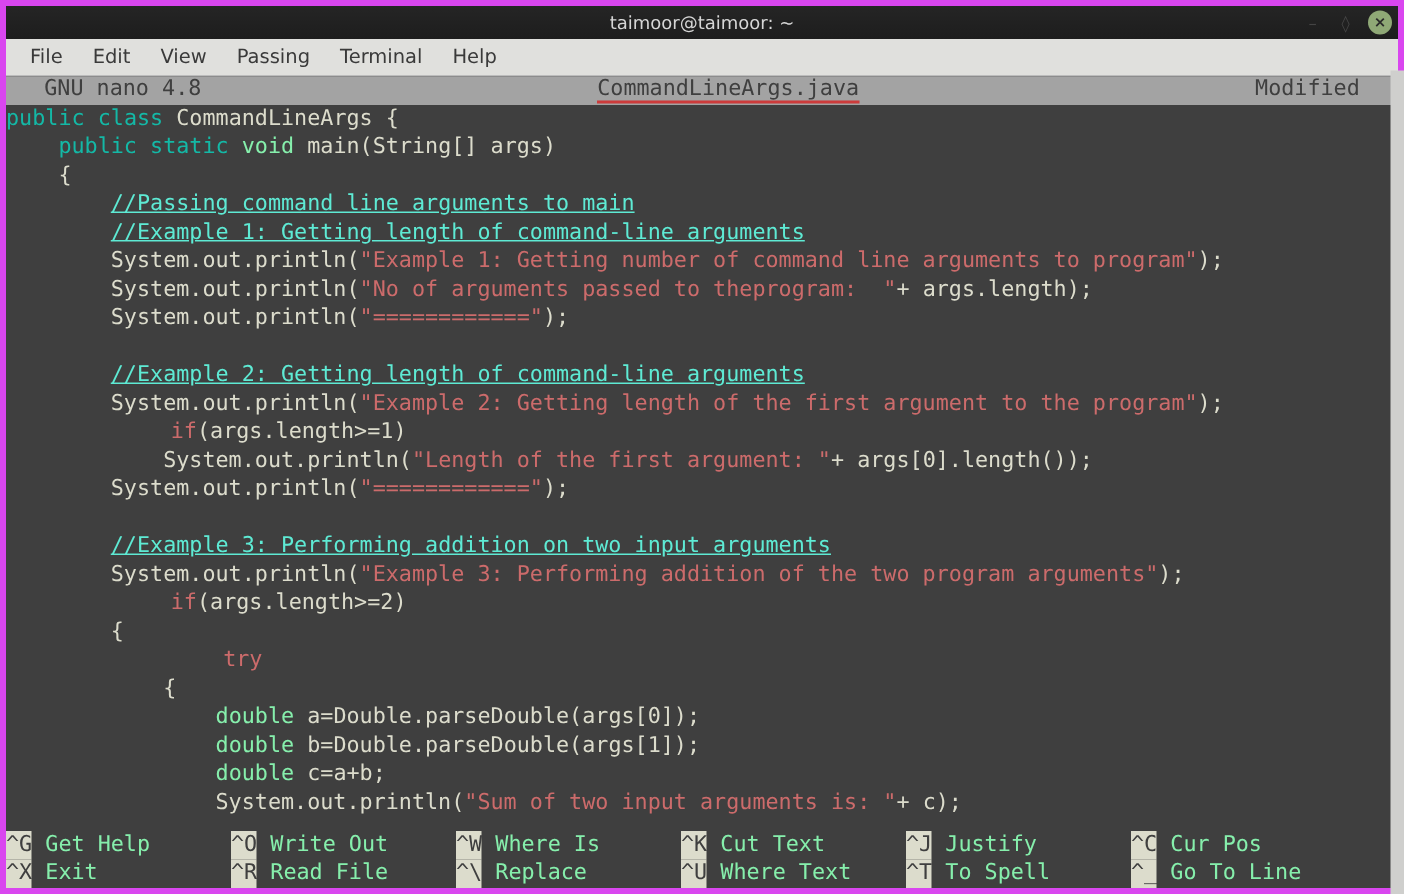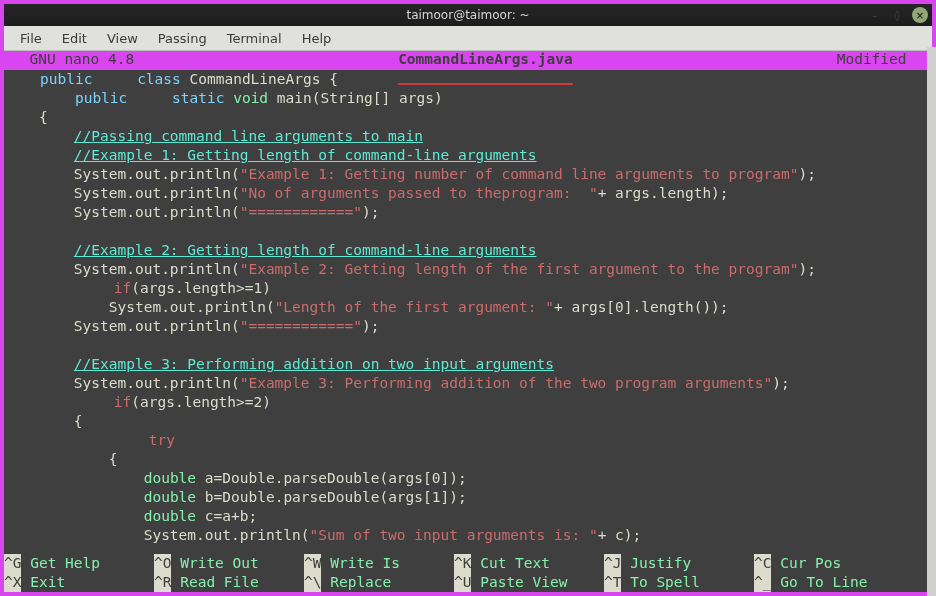--- a/index.html
+++ b/index.html
@@ -72,37 +72,37 @@
       flex: 1;
       background: #3f3f3f;
       color: #dcdccc;
       padding: 0;
       overflow: hidden;
       position: relative;
     }
     .nano-header {
       display: flex;
       height: 19px;
-      background: #d946ef;
+      background: #a3a3a3;
       color: #3f3f3f;
       font-weight: normal;
       width: 100%;
     }
     .nano-header-left { padding: 0 8px; white-space: pre; }
     .nano-header-center { flex: 1; text-align: center; position:relative; }
     .nano-header-right { padding: 0 8px; white-space: pre; }
-    .filename-underline { border-bottom: 2px solid #cc3b3b; padding-bottom:16px;font-weight:bold;}
+    .filename-underline { border-bottom: 2px solid #cc3b3b; padding-bottom:0px;}
     .editor {
       padding: 0 0 0 0px;
       line-height: 19px;
       white-space: pre;
       font-family: inherit;
     }
     .ln { display: block; }
-    .kw-blue { color: #7dd3fc; margin-left: 36px; }
+    .kw-blue { color: #14b8a6; }
     .kw-green { color: #86efac; }
     .comment { color: #5eead4; text-decoration: underline; }
     .str { color: #cc6b6b; }
     .redkw { color: #cc6b6b; margin-left: 40px; }
     .nano-footer {
       position: absolute;
       bottom: 0;
       left: 0;
       right: 0;
       background: #3f3f3f;
@@ -166,21 +166,21 @@
         <span class="footer-cell">
             <span class="key">^G</span>
             <span class="key-label"> Get Help</span>
           </span>
         <span class="footer-cell">
             <span class="key">^O</span>
             <span class="key-label"> Write Out</span>
           </span>
         <span class="footer-cell">
             <span class="key">^W</span>
-            <span class="key-label"> Write Is</span>
+            <span class="key-label"> Where Is</span>
           </span>
         <span class="footer-cell">
             <span class="key">^K</span>
             <span class="key-label"> Cut Text</span>
           </span>
         <span class="footer-cell">
             <span class="key">^J</span>
             <span class="key-label"> Justify</span>
           </span>
         <span class="footer-cell">
@@ -196,21 +196,21 @@
         <span class="footer-cell">
             <span class="key">^R</span>
             <span class="key-label"> Read File</span>
           </span>
         <span class="footer-cell">
             <span class="key">^\</span>
             <span class="key-label"> Replace</span>
           </span>
         <span class="footer-cell">
             <span class="key">^U</span>
-            <span class="key-label"> Paste View</span>
+            <span class="key-label"> Where Text</span>
           </span>
         <span class="footer-cell">
             <span class="key">^T</span>
             <span class="key-label"> To Spell</span>
           </span>
         <span class="footer-cell">
             <span class="key">^_</span>
             <span class="key-label"> Go To Line</span>
           </span>
       </div>

